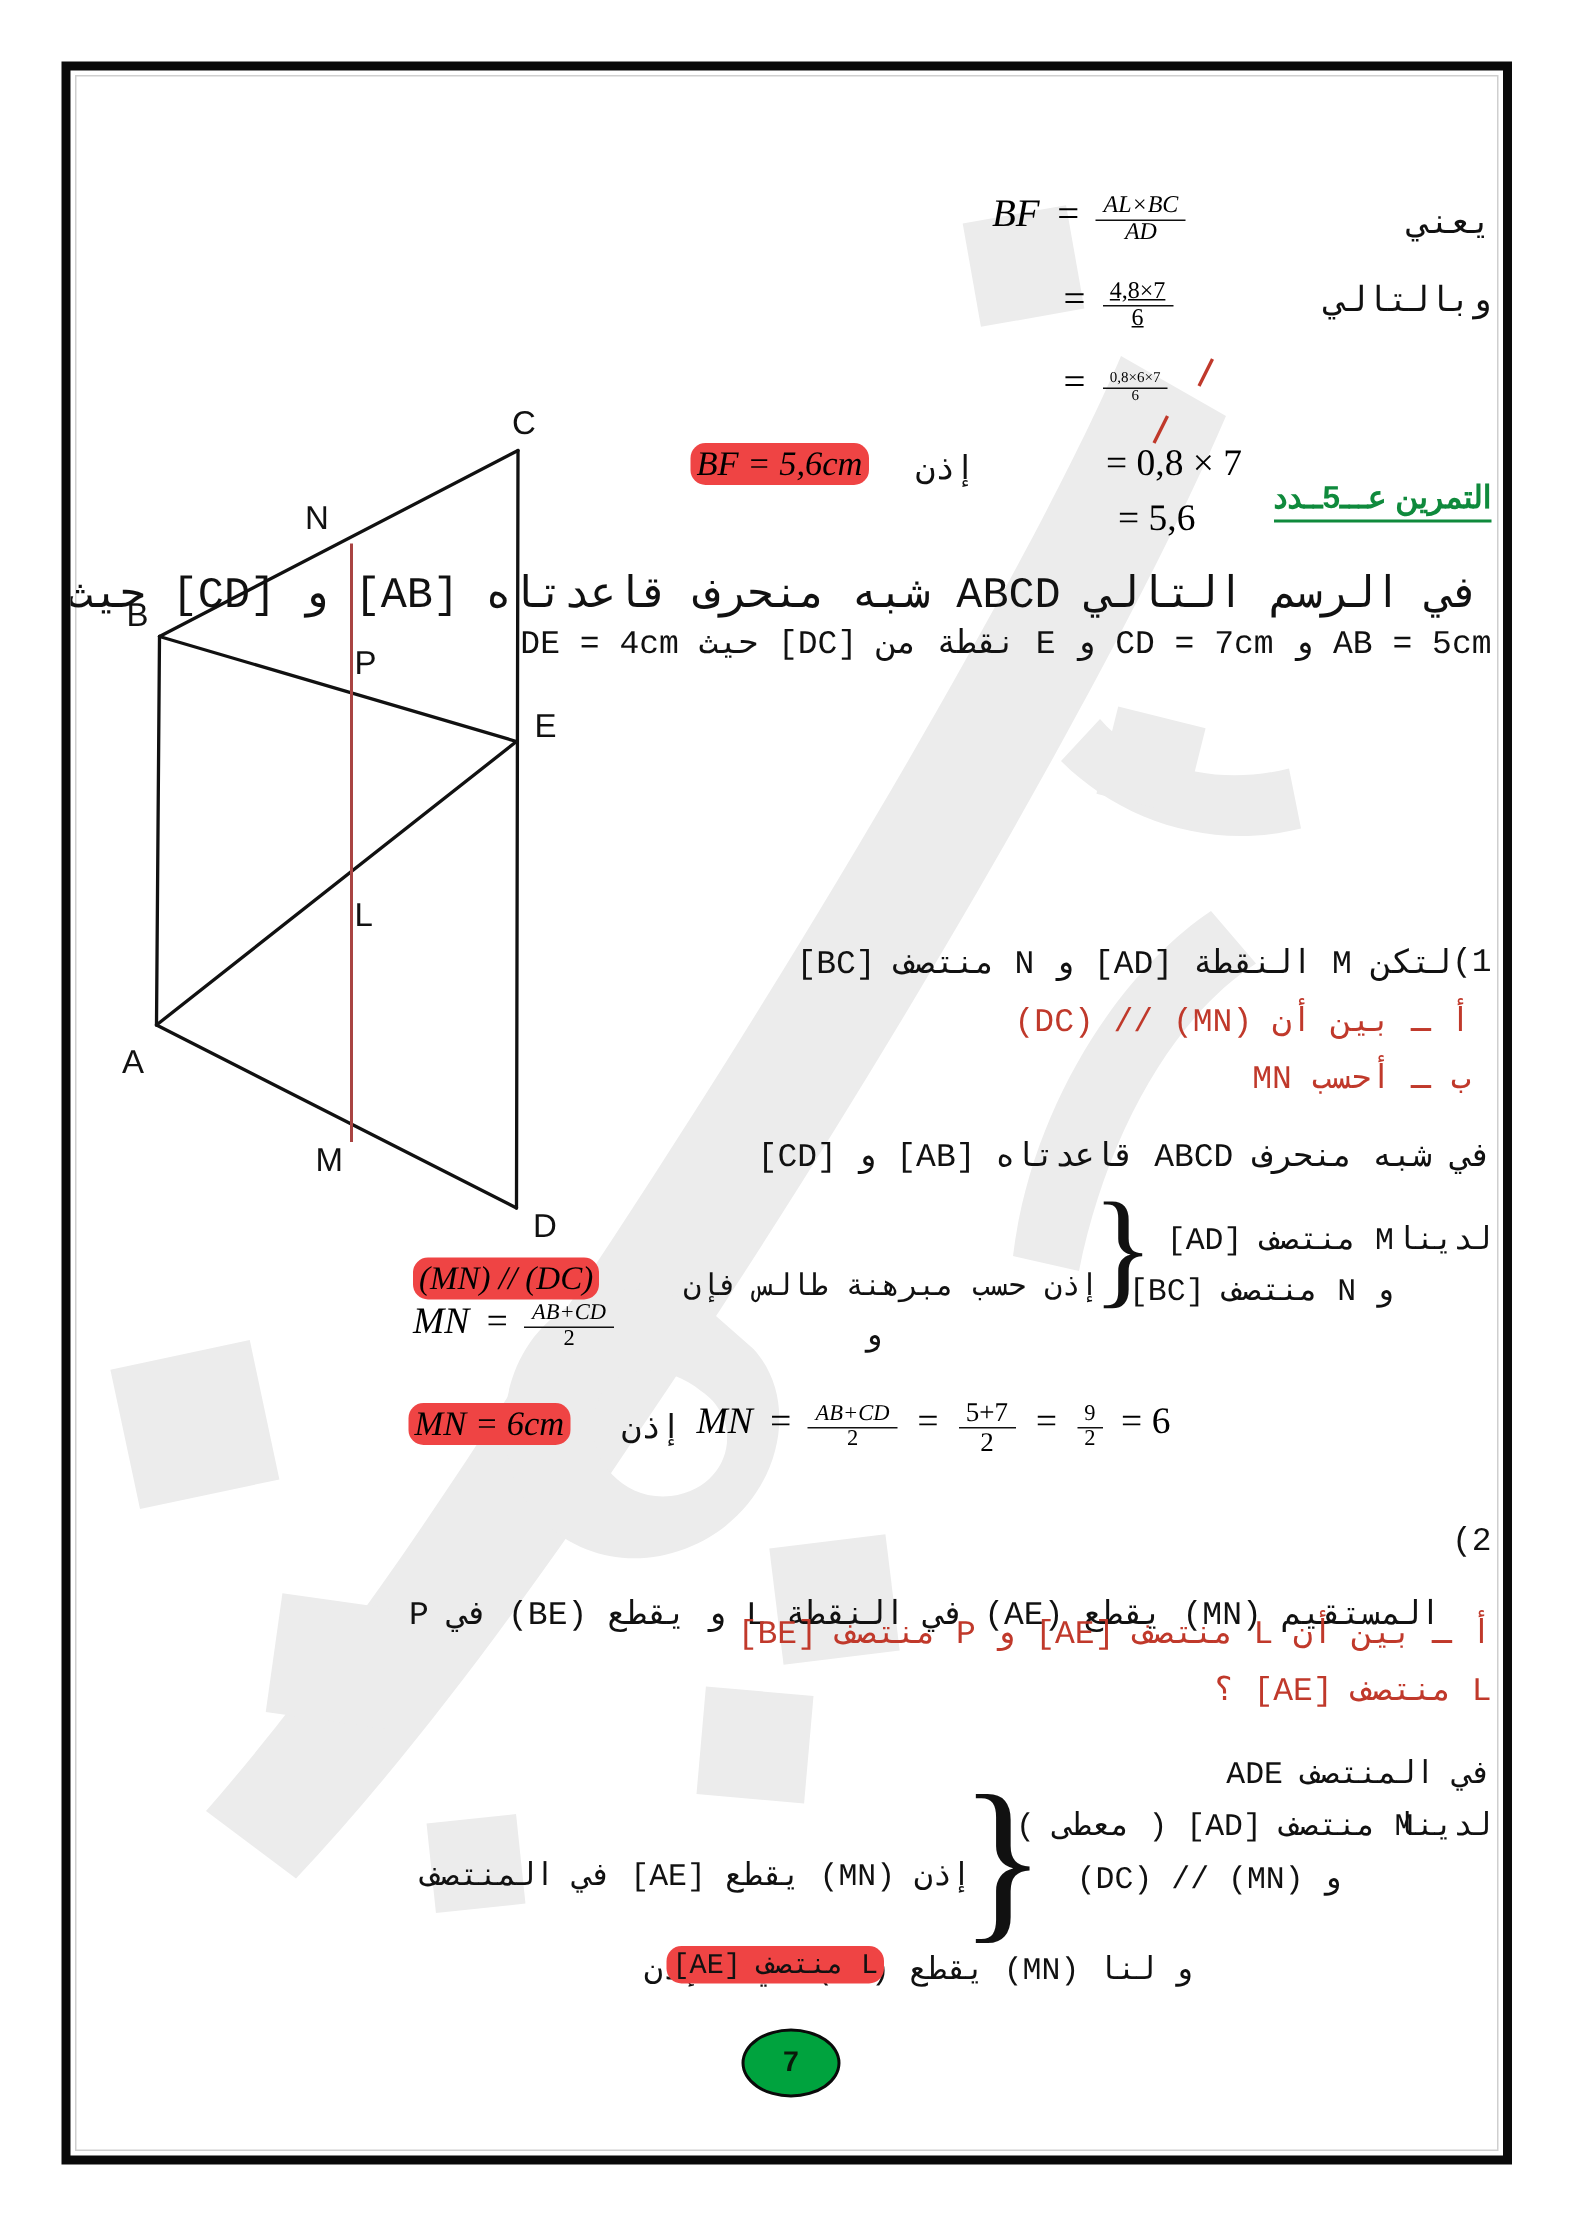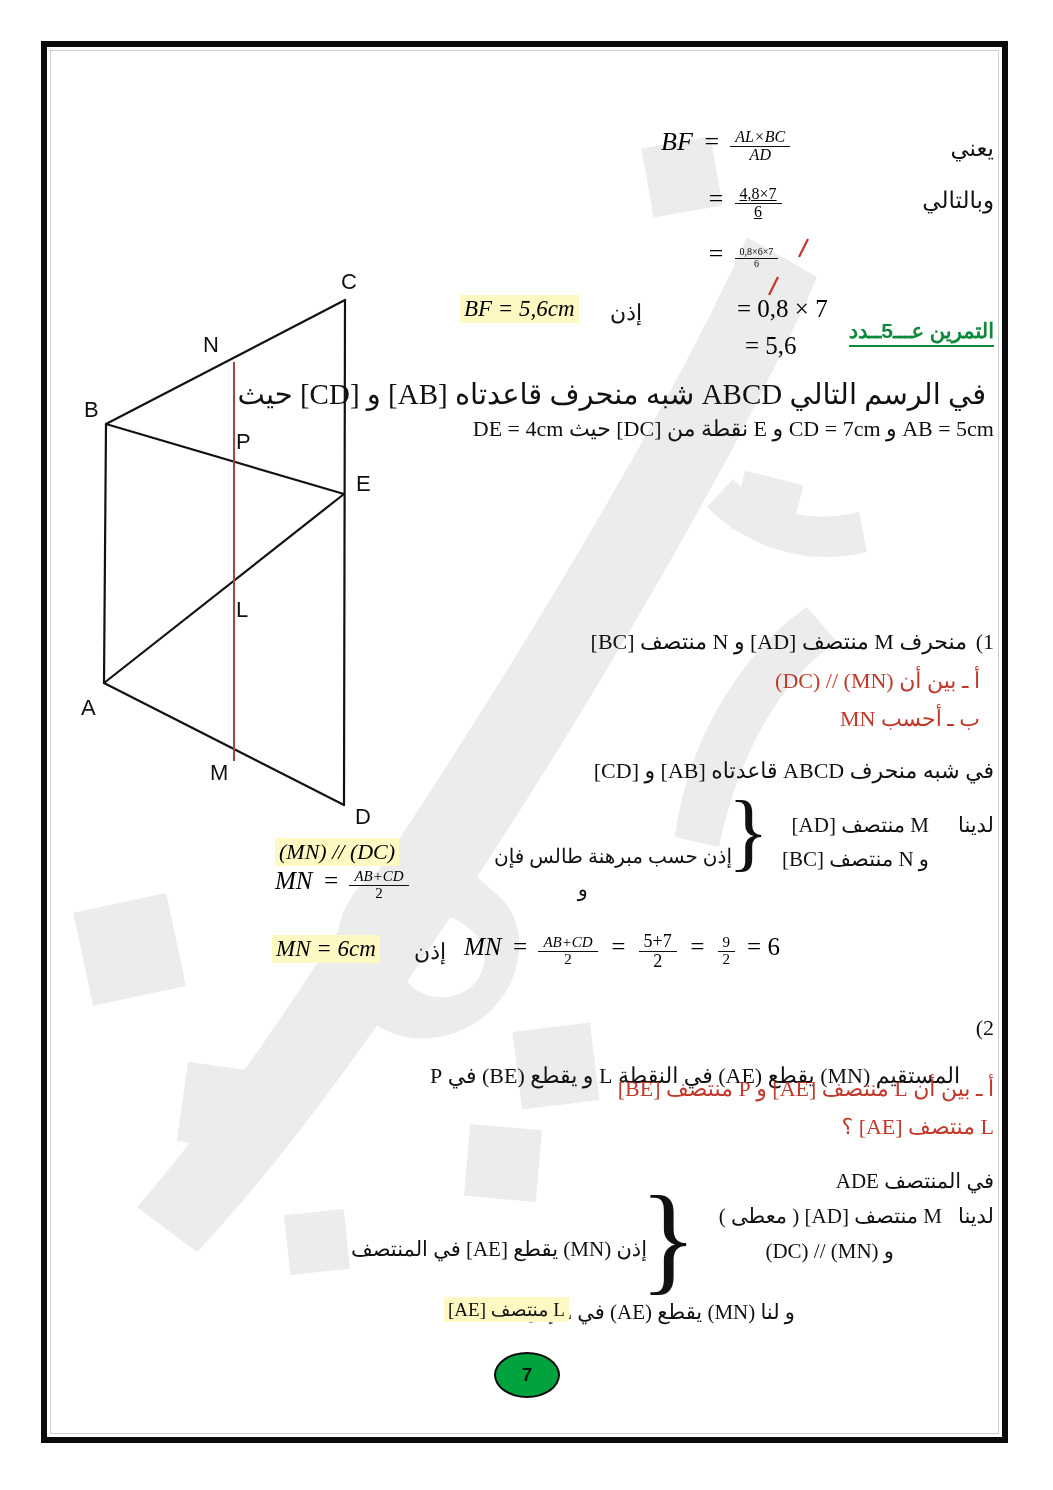--- a/index.html
+++ b/index.html
@@ -40,24 +40,24 @@
     position:absolute;
     left:0;top:0;width:955px;height:1390px;
     pointer-events:none;
     z-index:0;
   }
 
   
   .layer{position:absolute;left:0;top:0;width:955px;height:1390px;z-index:2;}
   .abs{position:absolute;white-space:nowrap;}
 
-  .ar{font-family:Liberation Serif, serif; direction:rtl; color:#111; }
+  .ar{font-family:Liberation Mono, monospace; direction:rtl; color:#111; }
   .it{font-style:italic;font-family:"Liberation Serif",serif;}
   .red{color:#c0392b;}
-  .hl{background:#fef9c3;padding:1px 4px;}
+  .hl{background:#ef4444;padding:1px 4px;border-radius:10px;}
 
   
   .frac{display:inline-block;vertical-align:middle;text-align:center;line-height:1.05;}
   .frac > .num{display:block;border-bottom:1.6px solid #111;padding:0 5px;}
   .frac > .den{display:block;padding:0 5px;}
 
   
   .brace{
     font-size:86px;line-height:0.75;color:#111;
     font-family:"Liberation Serif",serif;
@@ -183,21 +183,21 @@
 
     <span class="abs ar" style="left:563px;top:253px;font-size:22px;">إذن</span>
     <span class="abs it hl" style="left:413px;top:248px;font-size:23px;direction:ltr;">BF = 5,6cm</span>
 
     <span class="abs exheading" style="right:8px;top:272px;">التمرين عـــ5ــدد</span>
 
     <span class="abs ar" style="right:16px;top:330px;font-size:29px;">في الرسم التالي ABCD شبه منحرف قاعدتاه [AB] و [CD] حيث</span>
     <span class="abs ar" style="right:8px;top:369px;font-size:22px;">AB = 5cm و CD = 7cm و E نقطة من [DC] حيث DE = 4cm</span>
 
     <span class="abs ar" style="right:8px;top:582px;font-size:22px;">1)</span>
-    <span class="abs ar" style="right:35px;top:582px;font-size:22px;">منحرف M منتصف [AD] و N منتصف [BC]</span>
+    <span class="abs ar" style="right:35px;top:582px;font-size:22px;">لتكن M النقطة [AD] و N منتصف [BC]</span>
     <span class="abs ar red" style="right:22px;top:621px;font-size:22px;">أ ـ بين أن (MN) // (DC)</span>
     <span class="abs ar red" style="right:22px;top:659px;font-size:22px;">ب ـ أحسب MN</span>
 
     <span class="abs ar" style="right:8px;top:711px;font-size:22px;">في شبه منحرف ABCD قاعدتاه [AB] و [CD]</span>
 
     <span class="abs ar" style="right:8px;top:766px;font-size:21px;">لدينا</span>
     <span class="abs ar" style="right:73px;top:766px;font-size:21px;">M منتصف [AD]</span>
     <span class="abs ar" style="right:73px;top:800px;font-size:21px;">و N منتصف [BC]</span>
 
     <span class="abs brace" style="right:233px;top:752px;">{</span>

